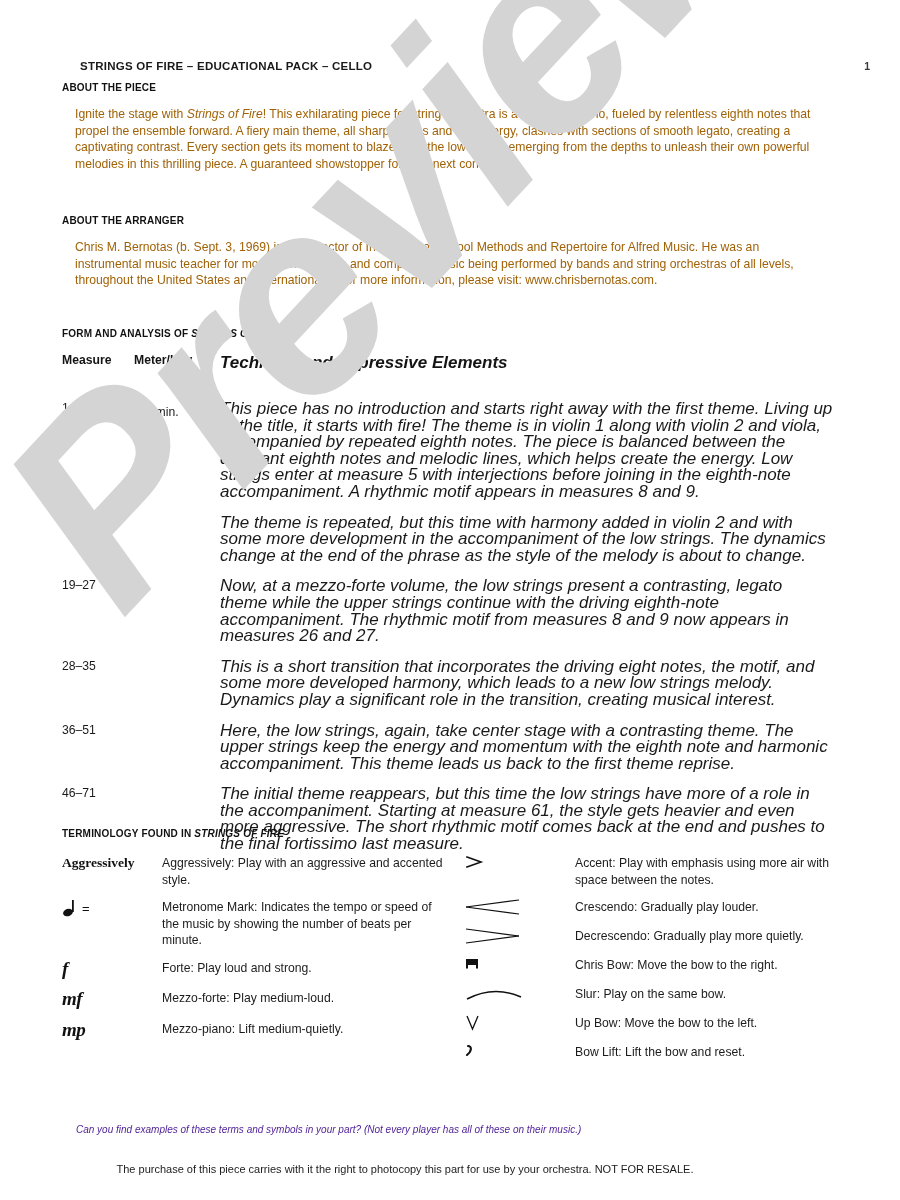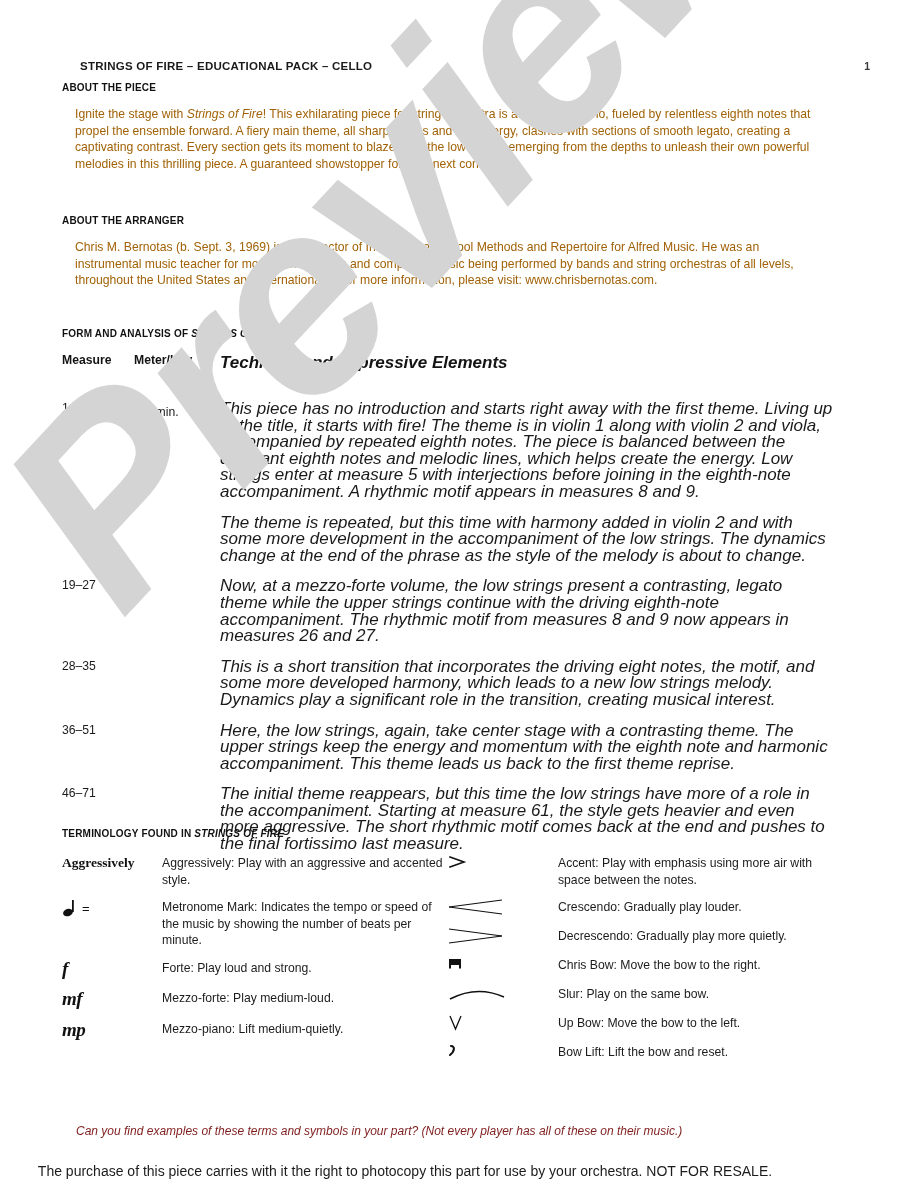--- a/index.html
+++ b/index.html
@@ -137,21 +137,21 @@
     line-height: 8.5px;
     text-align: center;
   }
 
   
   #terminology { top: 828px; }
   #terminology .section-title { margin-bottom: 16px; }
 
   .term-cols {
     display: flex;
-    gap: 0px;
+    gap: 17px;
   }
   .term-col { width: 386px; flex: 0 0 386px; }
 
   .term-row {
     display: flex;
     align-items: flex-start;
     margin-bottom: 11px;
     min-height: 18px;
   }
   .term-sym {
@@ -194,31 +194,31 @@
   }
 
   .svg-sym { display: block; }
 
   
   .footer-question {
     position: absolute;
     left: 76px;
     top: 1124px;
     width: 780px;
-    font-size: 12px;
+    font-size: 10px;
     font-style: italic;
-    color: #7f1d1d;
+    color: #4c1d95;
   }
   .footer-legal {
     position: absolute;
     left: 0px;
     top: 1163px;
     width: 810px;
     text-align: center;
-    font-size: 14px;
+    font-size: 11px;
     color: #1c1c1c;
   }
 </style>
 </head>
 <body>
 
 <div id="page">
 
   <div class="running-head">
     <div class="rh-title">STRINGS OF FIRE – EDUCATIONAL PACK – CELLO</div>

